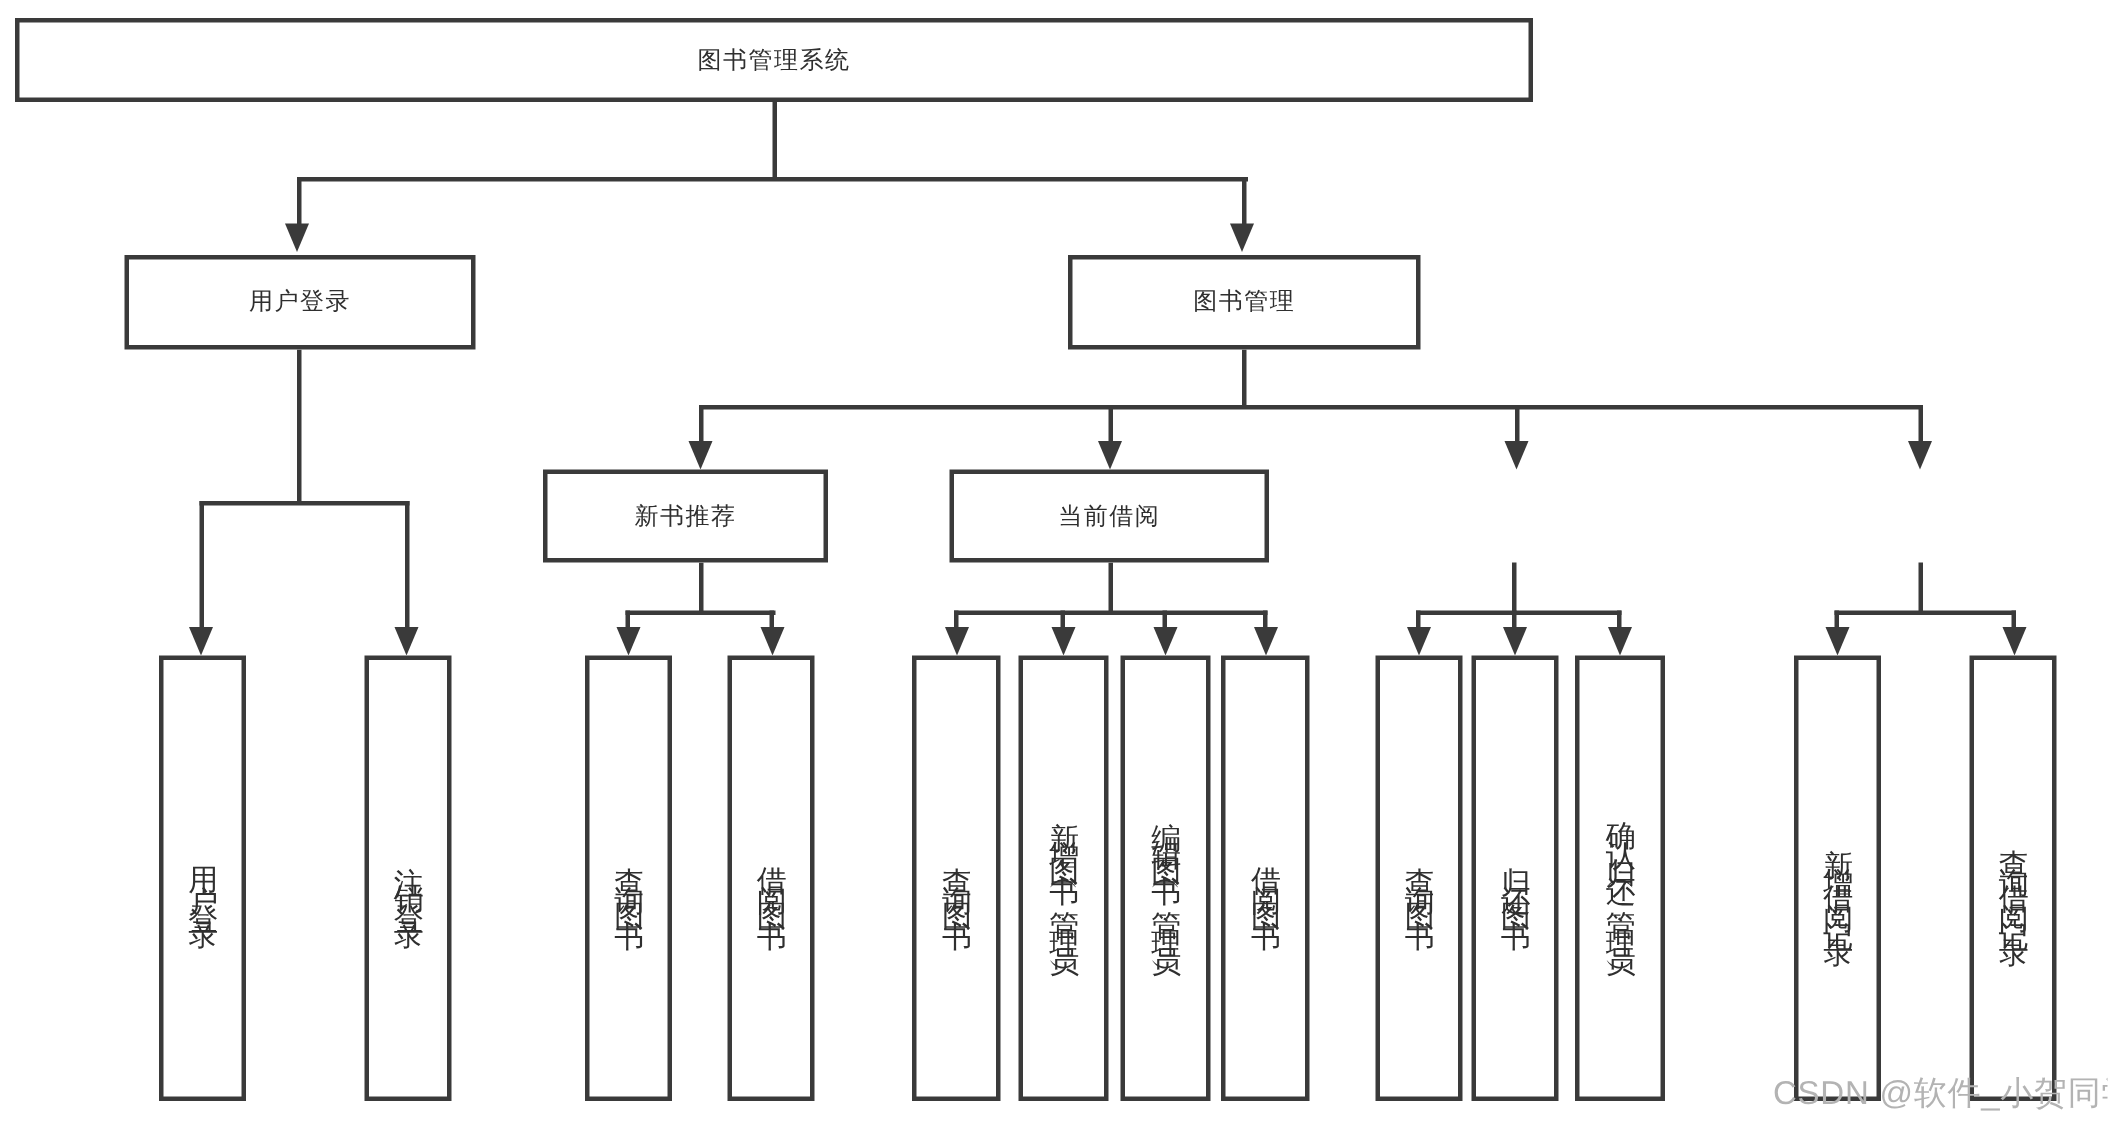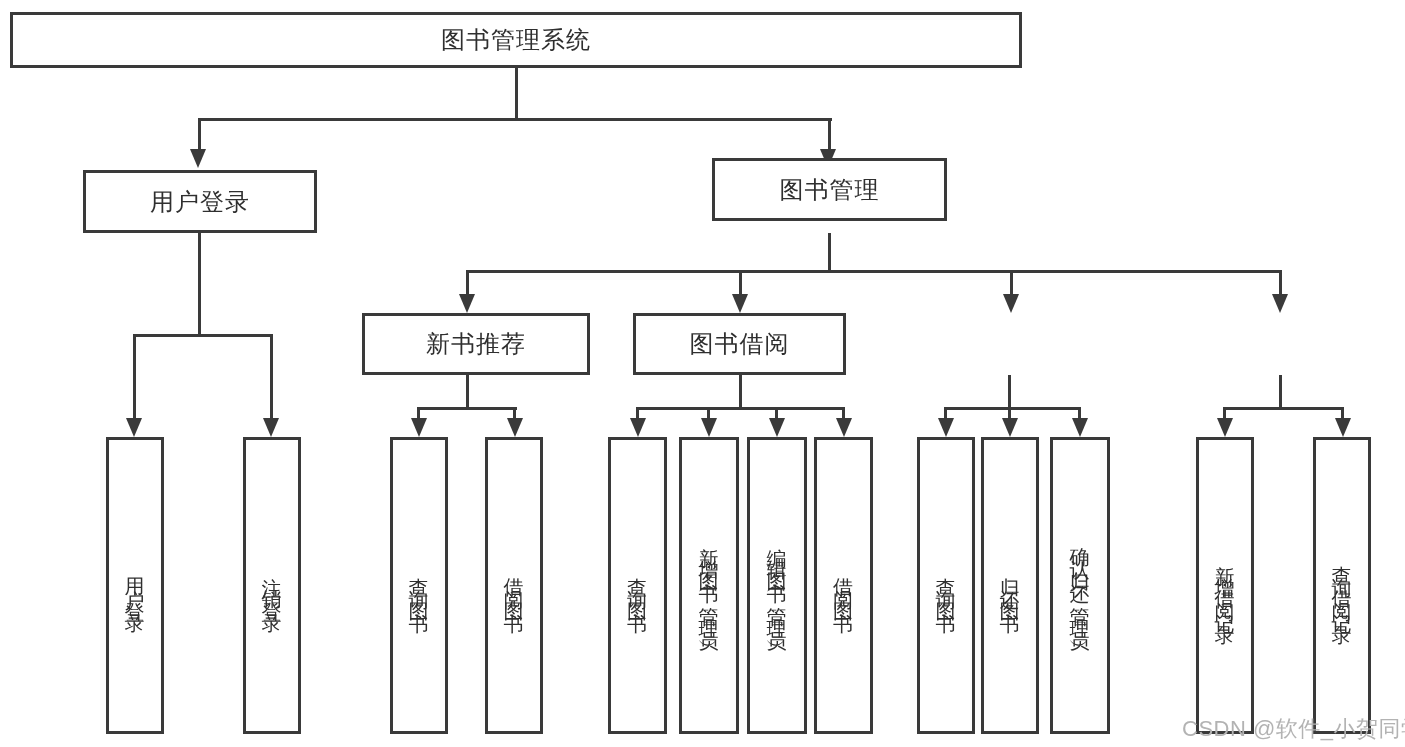--- a/index.html
+++ b/index.html
@@ -10,21 +10,21 @@
   }
   html,body{margin:0;padding:0;}
   body{background:#fff;font-family:"Liberation Sans",sans-serif;}
   .canvas{
     position:relative;width:1405px;height:747px;background:var(--bg);
     overflow:hidden;color:var(--text);
   }
   .box{
     position:absolute;box-sizing:border-box;border:3px solid var(--line);
     background:#fff;display:flex;align-items:center;justify-content:center;
-    font-size:24px;color:var(--text);letter-spacing:1px;z-index:2;
+    font-size:16px;color:var(--text);letter-spacing:1px;z-index:2;
   }
   .leaf{
     position:absolute;box-sizing:border-box;border:3px solid var(--line);
     background:#fff;top:437px;width:58px;height:297px;
     display:flex;align-items:center;justify-content:center;z-index:2;
   }
   .vtext{
     writing-mode:vertical-lr;text-orientation:mixed;
     font-size:20px;line-height:1.1;letter-spacing:12px;color:var(--text);
   }
@@ -48,42 +48,42 @@
   <div class="box" style="left:10px;top:12px;width:1012px;height:56px">图书管理系统</div>
 
   <div class="v" style="left:515px;top:68px;height:50px"></div>
   <div class="h" style="left:198px;top:118px;width:634px"></div>
   <div class="v" style="left:198px;top:118px;height:33px"></div>
   <div class="ah" style="left:190px;top:149px"></div>
   <div class="v" style="left:828px;top:118px;height:33px"></div>
   <div class="ah" style="left:820px;top:149px"></div>
 
   <div class="box" style="left:83px;top:170px;width:234px;height:63px">用户登录</div>
-  <div class="box" style="left:712px;top:158px;width:235px;height:63px">图书管理</div>
+  <div class="box" style="left:712px;top:170px;width:235px;height:63px">图书管理</div>
 
   <div class="v" style="left:198px;top:233px;height:102px"></div>
   <div class="h" style="left:133px;top:334px;width:140px"></div>
   <div class="v" style="left:133px;top:334px;height:85px"></div>
   <div class="ah" style="left:126px;top:418px"></div>
   <div class="v" style="left:270px;top:334px;height:85px"></div>
   <div class="ah" style="left:263px;top:418px"></div>
 
   <div class="v" style="left:828px;top:233px;height:38px"></div>
   <div class="h" style="left:466px;top:270px;width:816px"></div>
   <div class="v" style="left:466px;top:270px;height:25px"></div>
   <div class="ah" style="left:459px;top:294px"></div>
   <div class="v" style="left:739px;top:270px;height:25px"></div>
   <div class="ah" style="left:732px;top:294px"></div>
   <div class="v" style="left:1010px;top:270px;height:25px"></div>
   <div class="ah" style="left:1003px;top:294px"></div>
   <div class="v" style="left:1279px;top:270px;height:25px"></div>
   <div class="ah" style="left:1272px;top:294px"></div>
 
-  <div class="box" style="left:362px;top:313px;width:228px;height:62px">新书推荐</div>
-  <div class="box" style="left:633px;top:313px;width:213px;height:62px">图书借阅</div>
+  <div class="box" style="left:362px;top:313px;width:190px;height:62px">新书推荐</div>
+  <div class="box" style="left:633px;top:313px;width:213px;height:62px">当前借阅</div>
 
   <div class="v" style="left:466px;top:375px;height:33px"></div>
   <div class="h" style="left:417px;top:407px;width:100px"></div>
   <div class="v" style="left:417px;top:407px;height:12px"></div>
   <div class="ah" style="left:411px;top:418px"></div>
   <div class="v" style="left:513px;top:407px;height:12px"></div>
   <div class="ah" style="left:507px;top:418px"></div>
 
   <div class="v" style="left:739px;top:375px;height:33px"></div>
   <div class="h" style="left:636px;top:407px;width:209px"></div>

